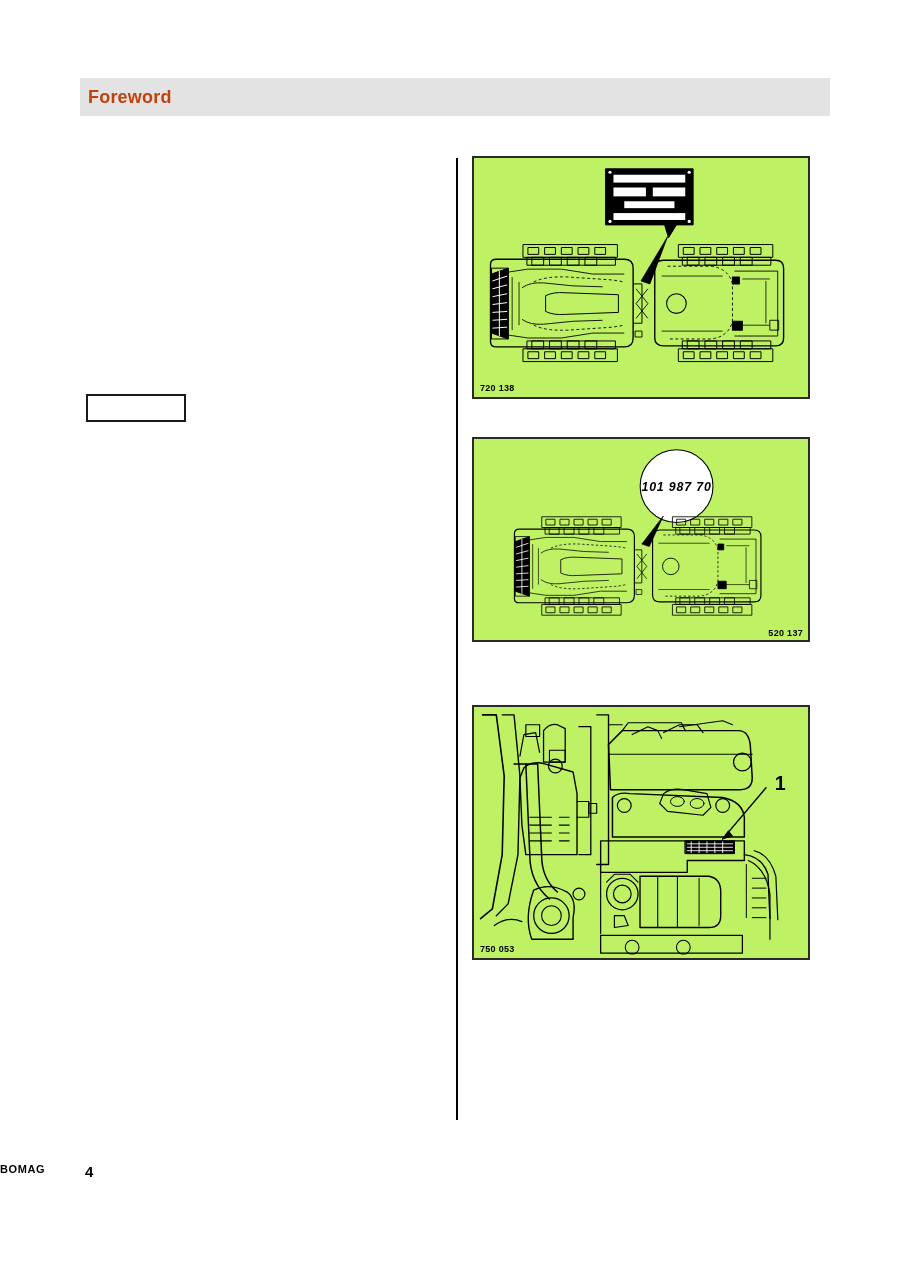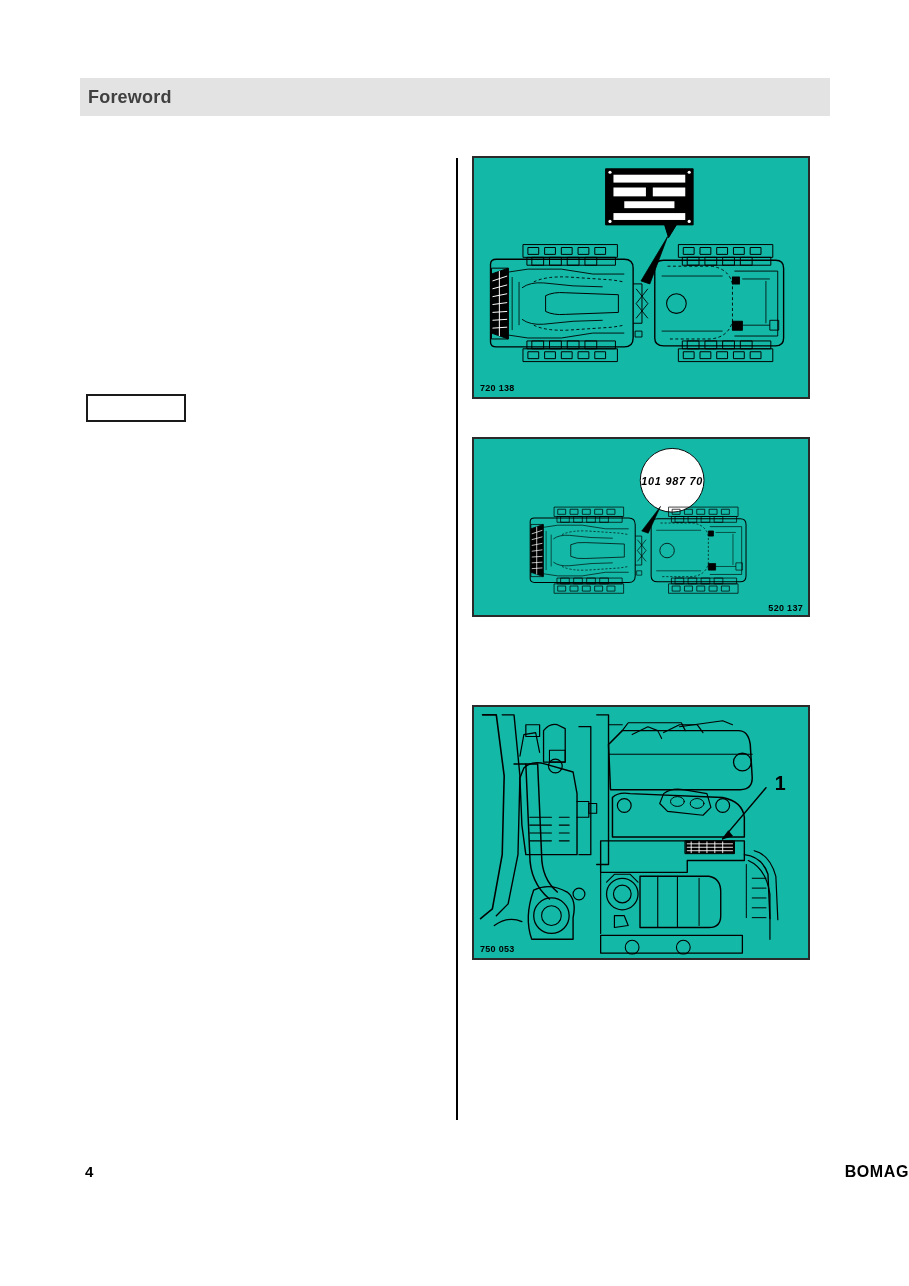--- a/index.html
+++ b/index.html
@@ -26,21 +26,21 @@
     height: 38px;
     background: #e3e3e3;
   }
   .header-title {
     position: absolute;
     left: 88px;
     top: 86px;
     font-size: 18px;
     font-weight: bold;
     letter-spacing: 0.2px;
-    color: #404040;
+    color: #c2410c;
     line-height: 22px;
   }
 
   
   .column-divider {
     position: absolute;
     left: 456px;
     top: 158px;
     width: 2px;
     height: 962px;
@@ -68,26 +68,26 @@
   .left-text-line {
     font-size: 12.5px;
     line-height: 16px;
     color: #000;
   }
 
   
   .figure-box {
     position: absolute;
     border: 2px solid #2a2a2a;
-    background: #14b8a6;
+    background: #bef264;
     box-sizing: border-box;
     overflow: hidden;
   }
   #figure-1 { left: 472px; top: 156px;  width: 338px; height: 243px; }
-  #figure-2 { left: 472px; top: 437px;  width: 338px; height: 180px; }
+  #figure-2 { left: 472px; top: 437px;  width: 338px; height: 205px; }
   #figure-3 { left: 472px; top: 705px;  width: 338px; height: 255px; }
 
   .figure-caption {
     position: absolute;
     font-size: 9px;
     font-weight: bold;
     color: #000;
     letter-spacing: 0.3px;
     white-space: nowrap;
   }
@@ -102,22 +102,22 @@
     left: 85px;
     top: 1163px;
     font-size: 15px;
     font-weight: bold;
   }
   .footer-brand {
     position: absolute;
     left: 0;
     top: 1163px;
     width: 909px;
-    text-align: right;
-    font-size: 16px;
+    text-align: left;
+    font-size: 11px;
     font-weight: bold;
     letter-spacing: 0.6px;
   }
 </style>
 </head>
 <body>
 
 <div class="header-banner"></div>
 <div class="header-title">Foreword</div>
 

